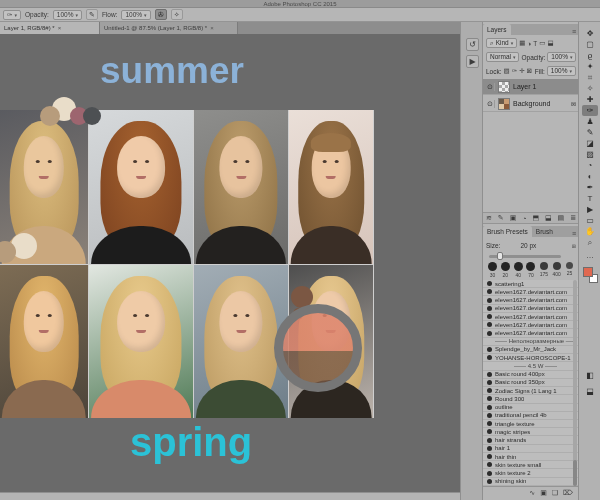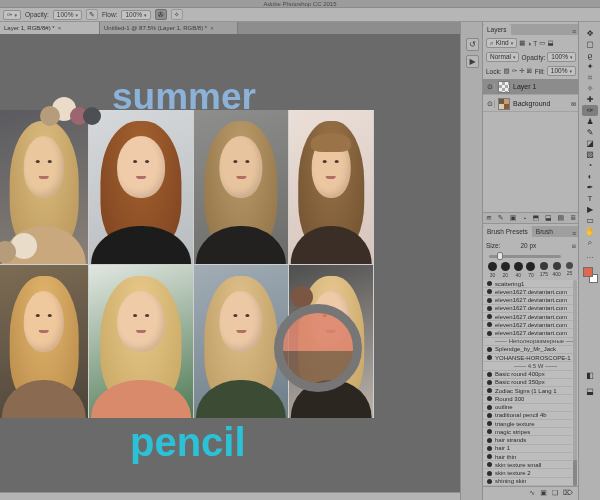--- a/index.html
+++ b/index.html
@@ -21,21 +21,21 @@
   .tabbar { position:absolute; left:0; top:0; width:460px; height:12px; background:#8d8d8d; display:flex; }
   .tab { height:12px; padding:0 4px; font-size:6px; line-height:12px; color:#333; display:flex; align-items:center; gap:3px; border-right:1px solid #7c7c7c; white-space:nowrap; overflow:hidden; }
   .tab.active { background:#b6b6b6; }
   .tab.inactive { background:#a0a0a0; color:#3c3c3c; }
   .tabx { font-size:6px; color:#555; }
 
   .canvas { position:absolute; left:0; top:12px; width:460px; height:458px; background:#6a6a6a; overflow:hidden; }
   .statusbar { position:absolute; left:0; top:470px; width:460px; height:8px; background:#b4b4b4; border-top:1px solid #8f8f8f; }
 
   .season { position:absolute; font-weight:bold; letter-spacing:0; }
-  .summer { left:112px; top:16px; font-size:37px;margin-top:26px; }
+  .summer { left:100px; top:16px; font-size:37px; }
   .spring { left:130px; top:386px; font-size:40px; }
 
   
   .grid { position:absolute; left:0; top:76px; width:374px; height:308px; display:grid; grid-template-columns:88px 104px 94px 84px; grid-template-rows:154px 153px; gap:1px; background:#cfcfcf; }
   .pt { position:relative; overflow:hidden; background:linear-gradient(160deg, var(--bg1), var(--bg2)); }
   .pt .hair { position:absolute; left:50%; top:7%; width:78%; height:86%; transform:translateX(-50%); border-radius:46% 46% 38% 38%; background:radial-gradient(ellipse at 50% 25%, var(--hair), var(--hair2)); }
   .pt .face { position:absolute; left:50%; top:17%; width:46%; height:40%; transform:translateX(-50%); border-radius:50% 50% 46% 46%; background:var(--skin); box-shadow:inset -3px -4px 6px rgba(0,0,0,.12); }
   .pt .eyes { position:absolute; left:calc(50% - 8px); top:38%; width:4px; height:3px; border-radius:50%; background:#4a3a30; box-shadow:12px 0 0 #4a3a30; }
   .pt .mouth { position:absolute; left:calc(50% - 5px); top:64%; width:10px; height:3px; border-radius:0 0 6px 6px; background:#b26e66; }
   .pt .body { position:absolute; bottom:-2px; left:50%; transform:translateX(-50%); width:96%; height:26%; border-radius:48% 48% 0 0 / 95% 95% 0 0; background:var(--top); }
@@ -212,21 +212,21 @@
       <div class="dot" style="left:40px;top:72px;width:20px;height:20px;background:#b79c7c"></div>
       <div class="dot" style="left:70px;top:73px;width:18px;height:18px;background:#9d656f"></div>
       <div class="dot" style="left:83px;top:73px;width:18px;height:18px;background:#4d5053"></div>
       <div class="dot" style="left:11px;top:199px;width:26px;height:26px;background:#e9ddc9"></div>
       <div class="dot" style="left:-6px;top:207px;width:22px;height:22px;background:#b79c7c"></div>
 
       <div class="dot" style="left:291px;top:252px;width:22px;height:22px;background:#7b5743"></div>
       <div class="dot" style="left:293px;top:274px;width:10px;height:12px;background:#7b5743"></div>
       <div class="brushring"></div>
 
-      <div class="season spring" style="color:#2bc2d7">pencil</div>
+      <div class="season spring" style="color:#2bc2d7">spring</div>
     </div>
 
     <div class="statusbar"></div>
   </div>
 
   <div class="dockstrip">
     <div class="dockicon" style="top:16px">↺</div>
     <div class="dockicon" style="top:33px">▶</div>
   </div>
 

